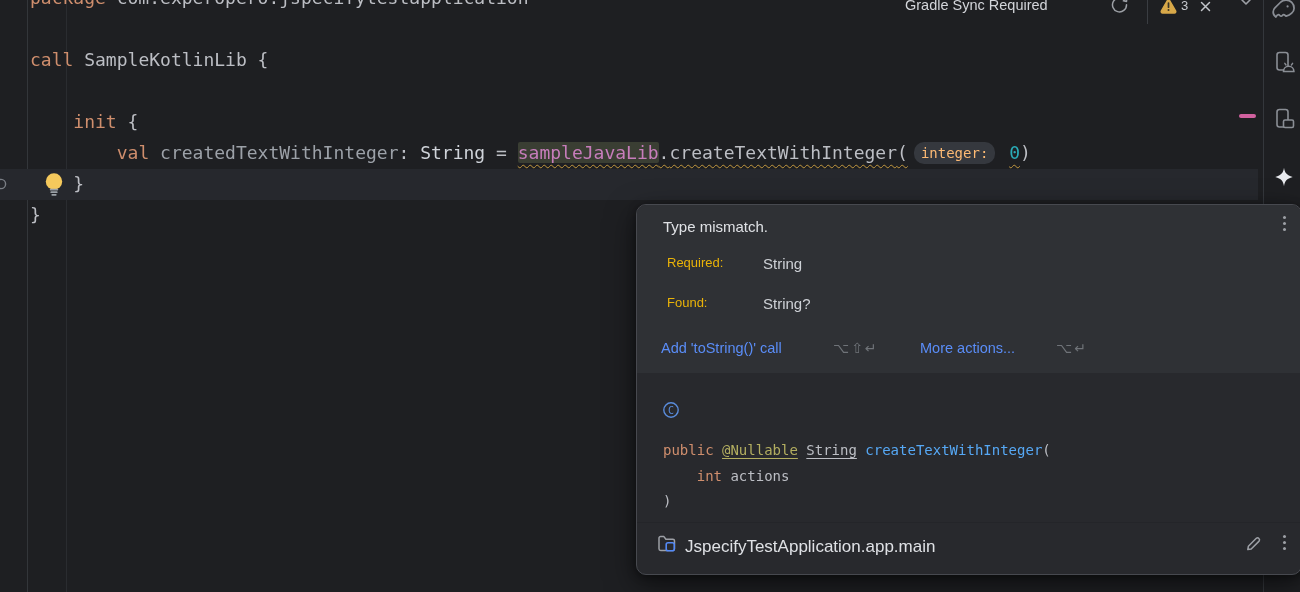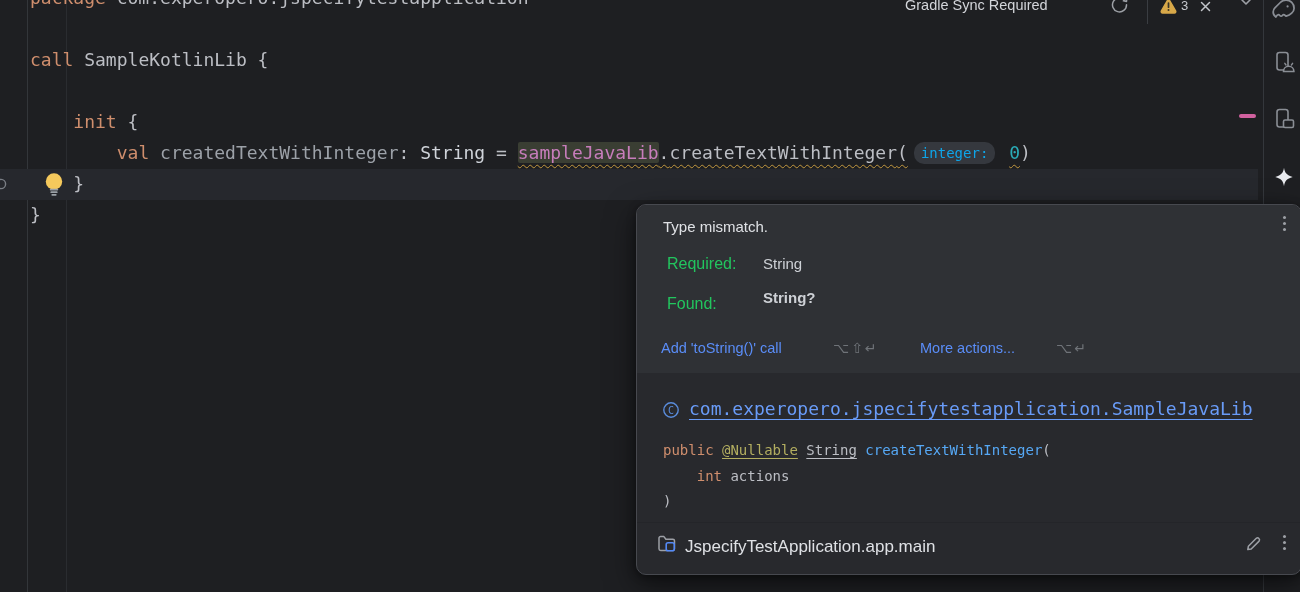--- a/index.html
+++ b/index.html
@@ -23,39 +23,39 @@
   .tk.unused{color:#9ca1a8;}
   .tk.type{color:#d0d4da;}
   .tk.num{color:#2aacb8;}
   .tk.propd{color:#c77dbb;background:#413039;border-radius:2px;}
   .tk.propu{color:#c77dbb;background-color:#3a3e33;border-radius:2px;
             background-image:linear-gradient(#a877a4,#a877a4);
             background-size:100% 1px;background-position:0 23px;background-repeat:no-repeat;}
   .tk.warn{text-decoration-line:underline;text-decoration-style:wavy;
            text-decoration-color:#c2973f;text-decoration-thickness:1.2px;text-underline-offset:5px;}
   .tk.inlay{display:inline-block;font-size:14px;line-height:20px;padding:1px 7px;margin:0 3px 0 6px;
-            border-radius:10px;background:#35383e;color:#0ea5e9;vertical-align:1px;}
+            border-radius:10px;background:#35383e;color:#fdba74;vertical-align:1px;}
   
   .tk.annl{color:#b3ae60;text-decoration:underline;text-underline-offset:3px;}
   .tk.typel{color:#bcbec4;text-decoration:underline;text-underline-offset:3px;}
   .tk.fnb{color:#56a8f5;}
   
   .hdr-text{position:absolute;top:-3px;left:905px;font-size:14.5px;color:#d3d5da;}
   .hdr-sep{position:absolute;left:1147px;top:0;width:1px;height:24px;background:#3a3d42;}
   .count{position:absolute;left:1181px;top:-2px;font-size:13px;color:#c6c9ce;}
   .icon-btn{position:absolute;cursor:default;}
   
   .stripe-btn{position:absolute;left:1269px;width:30px;height:30px;display:flex;align-items:center;justify-content:center;}
   
   .popup{position:absolute;left:636px;top:204px;width:666px;height:371px;border-radius:10px;
          border:1px solid #47494f;box-sizing:border-box;overflow:hidden;background:#28292d;
          box-shadow:0 10px 30px rgba(0,0,0,.5),0 2px 8px rgba(0,0,0,.4);}
   .tooltip-sec{position:absolute;left:0;top:0;right:0;height:168px;background:#2f3135;text-align:right;}
   .p-title{position:absolute;left:26px;top:13px;font-size:15px;color:#dfe1e5;}
-  .p-lbl{position:absolute;font-size:16px;color:#22c55e;}
+  .p-lbl{position:absolute;font-size:13px;color:#eab308;}
   .p-val{position:absolute;font-size:15px;color:#ced1d6;}
   .p-link{position:absolute;font-size:14.5px;color:#5a8df8;}
   .p-short{position:absolute;font-size:14px;color:#6f7378;letter-spacing:2px;}
   .doc-sep{position:absolute;left:0;right:0;top:317px;height:1px;background:#242529;}
   .doc-link{position:absolute;left:52px;top:193px;font-family:"DejaVu Sans Mono","Liberation Mono",monospace;
             font-size:18px;color:#699bf7;text-decoration:underline;text-underline-offset:4px;}
   .doc-code{position:absolute;left:26px;top:233px;font-family:"DejaVu Sans Mono","Liberation Mono",monospace;
             font-size:14px;line-height:25.5px;}
   .doc-code .tline{height:25.5px;}
   .module-label{position:absolute;left:48px;top:332px;font-size:17px;color:#dfe1e5;}
@@ -143,32 +143,31 @@
   <div class="tooltip-sec">
     <div class="p-title">Type mismatch.</div>
     <div class="kebab" style="position:absolute;left:646px;top:11px;">
         <i></i>
         <i></i>
         <i></i>
       </div>
     <div class="p-lbl" style="left:30px;top:50px;">Required:</div>
     <div class="p-val" style="left:126px;top:50px;">String</div>
     <div class="p-lbl" style="left:30px;top:90px;">Found:</div>
-    <div class="p-val" style="left:126px;top:84px;font-weight:bold;">String?</div>
+    <div class="p-val" style="left:126px;top:90px;">String?</div>
     <div class="p-link" style="left:24px;top:135px;">Add 'toString()' call</div>
     <div class="p-short" style="left:196px;top:135px;">⌥⇧↵</div>
     <div class="p-link" style="left:283px;top:135px;">More actions...</div>
     <div class="p-short" style="left:419px;top:135px;">⌥↵</div>
   </div>
 
   <svg style="position:absolute;left:25px;top:196px;" width="18" height="18" viewBox="0 0 18 18">
     <circle cx="9" cy="9" r="7.2" fill="none" stroke="#5a8cdb" stroke-width="1.4"></circle>
     <text x="9" y="12.6" font-size="10" fill="#5a8cdb" text-anchor="middle" font-family="DejaVu Sans Mono, monospace">C</text>
   </svg>
-  <a class="doc-link">com.experopero.jspecifytestapplication.SampleJavaLib</a>
   <div class="doc-code">
       <div class="tline"><span class="tk kw">public</span><span class="tk plain"> </span><span class="tk annl">@Nullable</span><span class="tk plain"> </span><span class="tk typel">String</span><span class="tk plain"> </span><span class="tk fnb">createTextWithInteger</span><span class="tk plain">(</span></div>
       <div class="tline"><span class="tk plain">    </span><span class="tk kw">int</span><span class="tk plain"> actions</span></div>
       <div class="tline"><span class="tk plain">)</span></div>
     </div>
 
   <div class="doc-sep"></div>
   <svg style="position:absolute;left:19px;top:327px;" width="22" height="22" viewBox="0 0 22 22">
     <path d="M3 5.8v11a1.6 1.6 0 0 0 1.6 1.6h12.3a1.6 1.6 0 0 0 1.6-1.6v-8a1.6 1.6 0 0 0-1.6-1.6h-7l-2-2.6H4.6A1.6 1.6 0 0 0 3 6.2z" fill="none" stroke="#9da0a6" stroke-width="1.5" stroke-linejoin="round"></path>
     <rect x="10.2" y="10.8" width="8" height="8" rx="1.8" fill="#28292d" stroke="#548af7" stroke-width="1.6"></rect>

